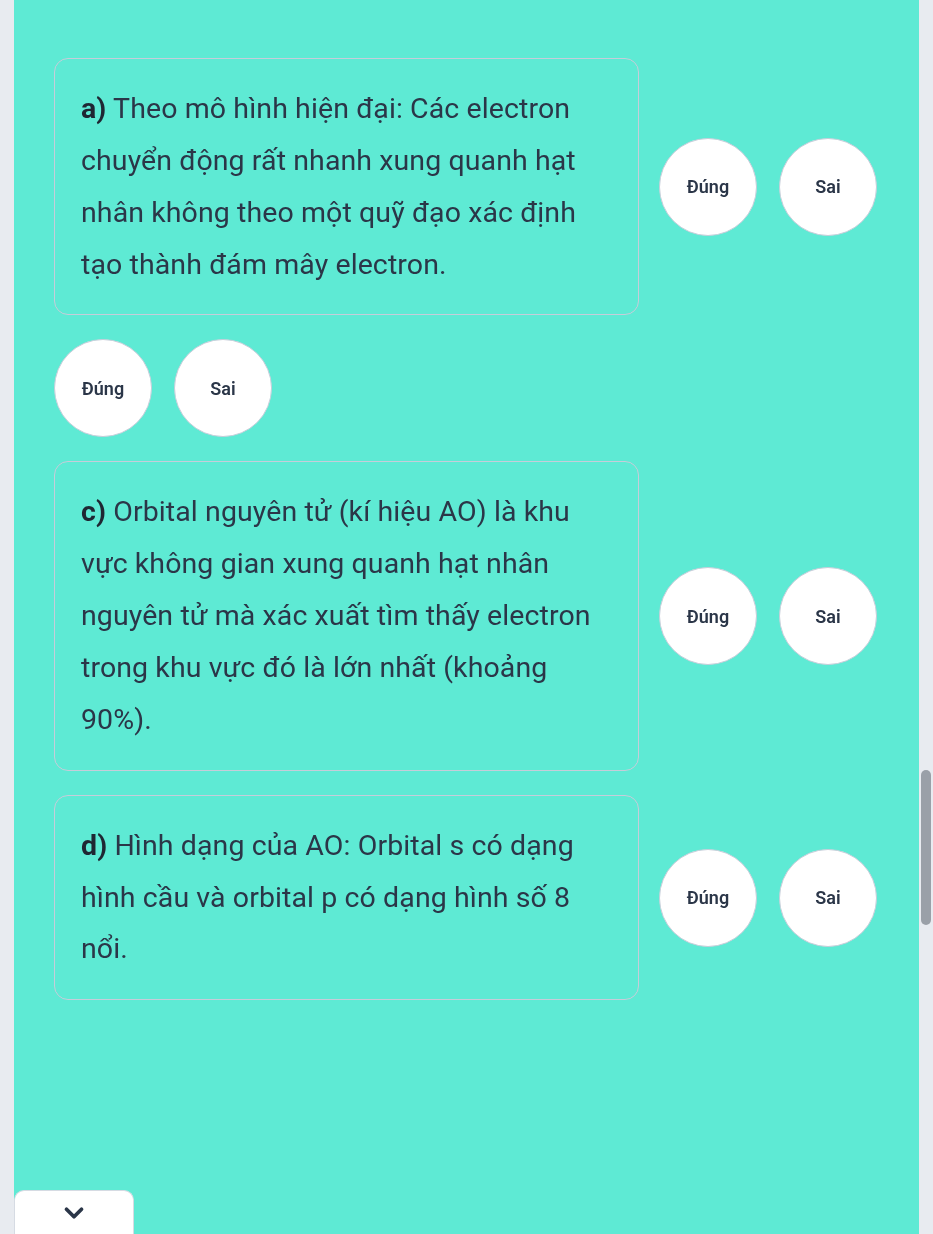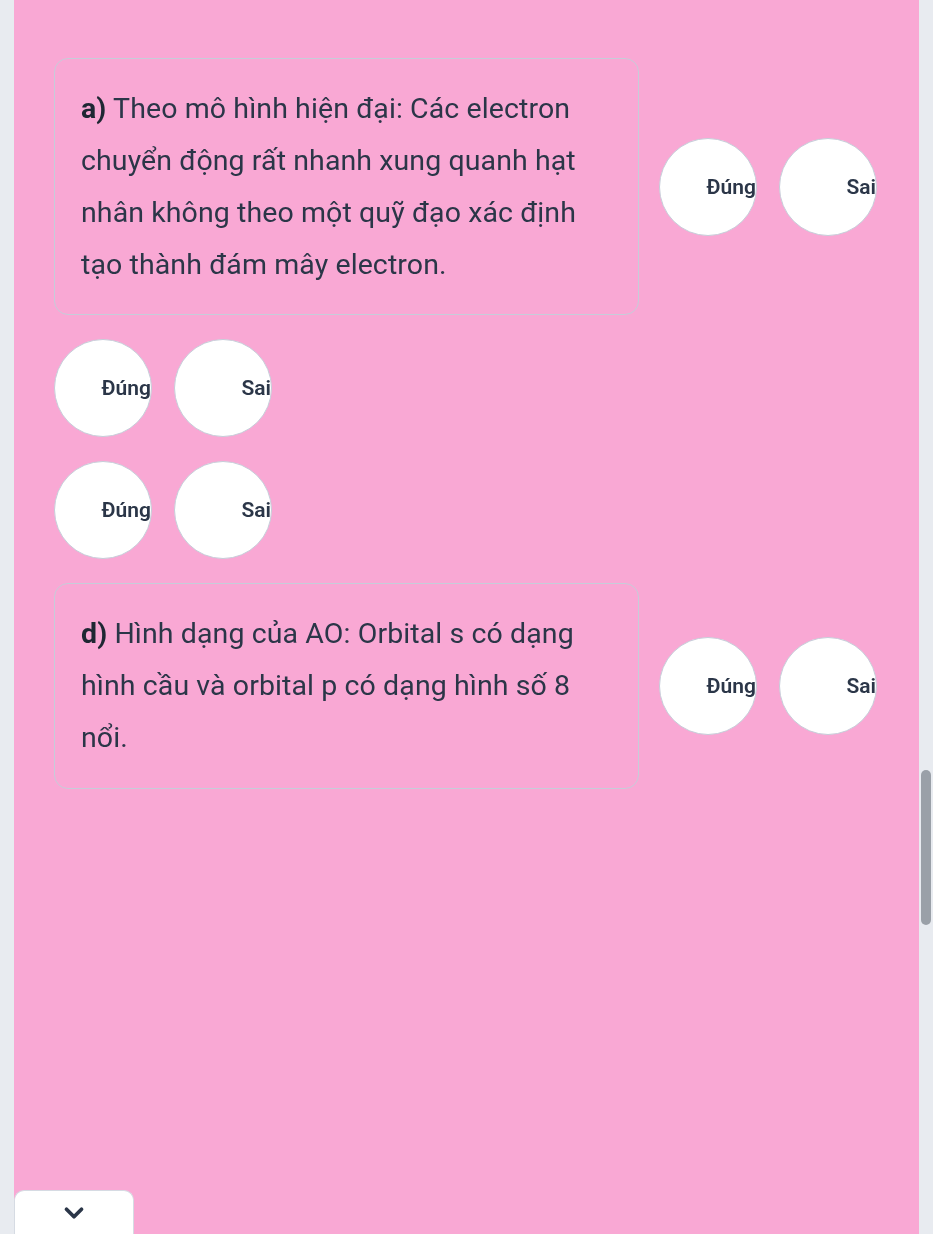--- a/index.html
+++ b/index.html
@@ -4,21 +4,21 @@
 <style>
   * { box-sizing: border-box; margin: 0; padding: 0; }
   html, body { width: 933px; height: 1234px; }
   body {
     font-family: -apple-system, BlinkMacSystemFont, "Segoe UI", Roboto, Arial, sans-serif;
     background: #e8ebf0;
     position: relative;
     overflow: hidden;
   }
   .page {
-    background: #f9a8d4;
+    background: #5eead4;
     margin: 0 14px;
     height: 100%;
     padding: 58px 40px 0 40px;
     position: relative;
   }
   .question-row {
     display: flex;
     align-items: center;
     gap: 20px;
     margin-bottom: 24px;
@@ -43,22 +43,22 @@
     align-items: center;
   }
   .circle-btn {
     width: 98px;
     height: 98px;
     border-radius: 50%;
     border: 1.5px solid #c6cdd9;
     background: #ffffff;
     display: flex;
     align-items: center;
-    justify-content: flex-end;
-    font-size: 21px;
+    justify-content: center;
+    font-size: 18px;
     font-weight: 600;
     color: #2b3648;
     cursor: pointer;
   }
   .scrollbar-track {
     position: absolute;
     right: 2px;
     top: 0;
     width: 10px;
     height: 100%;
@@ -120,20 +120,23 @@
       <div class="circle-btn">
           <span>Đúng</span>
         </div>
       <div class="circle-btn">
           <span>Sai</span>
         </div>
     </div>
   </div>
 
   <div class="question-row">
+    <div class="question-box">
+      <span class="prefix">c)</span><span> Orbital nguyên tử (kí hiệu AO) là khu vực không gian xung quanh hạt nhân nguyên tử mà xác xuất tìm thấy electron trong khu vực đó là lớn nhất (khoảng 90%).</span>
+    </div>
     <div class="btn-group">
       <div class="circle-btn">
           <span>Đúng</span>
         </div>
       <div class="circle-btn">
           <span>Sai</span>
         </div>
     </div>
   </div>
 

